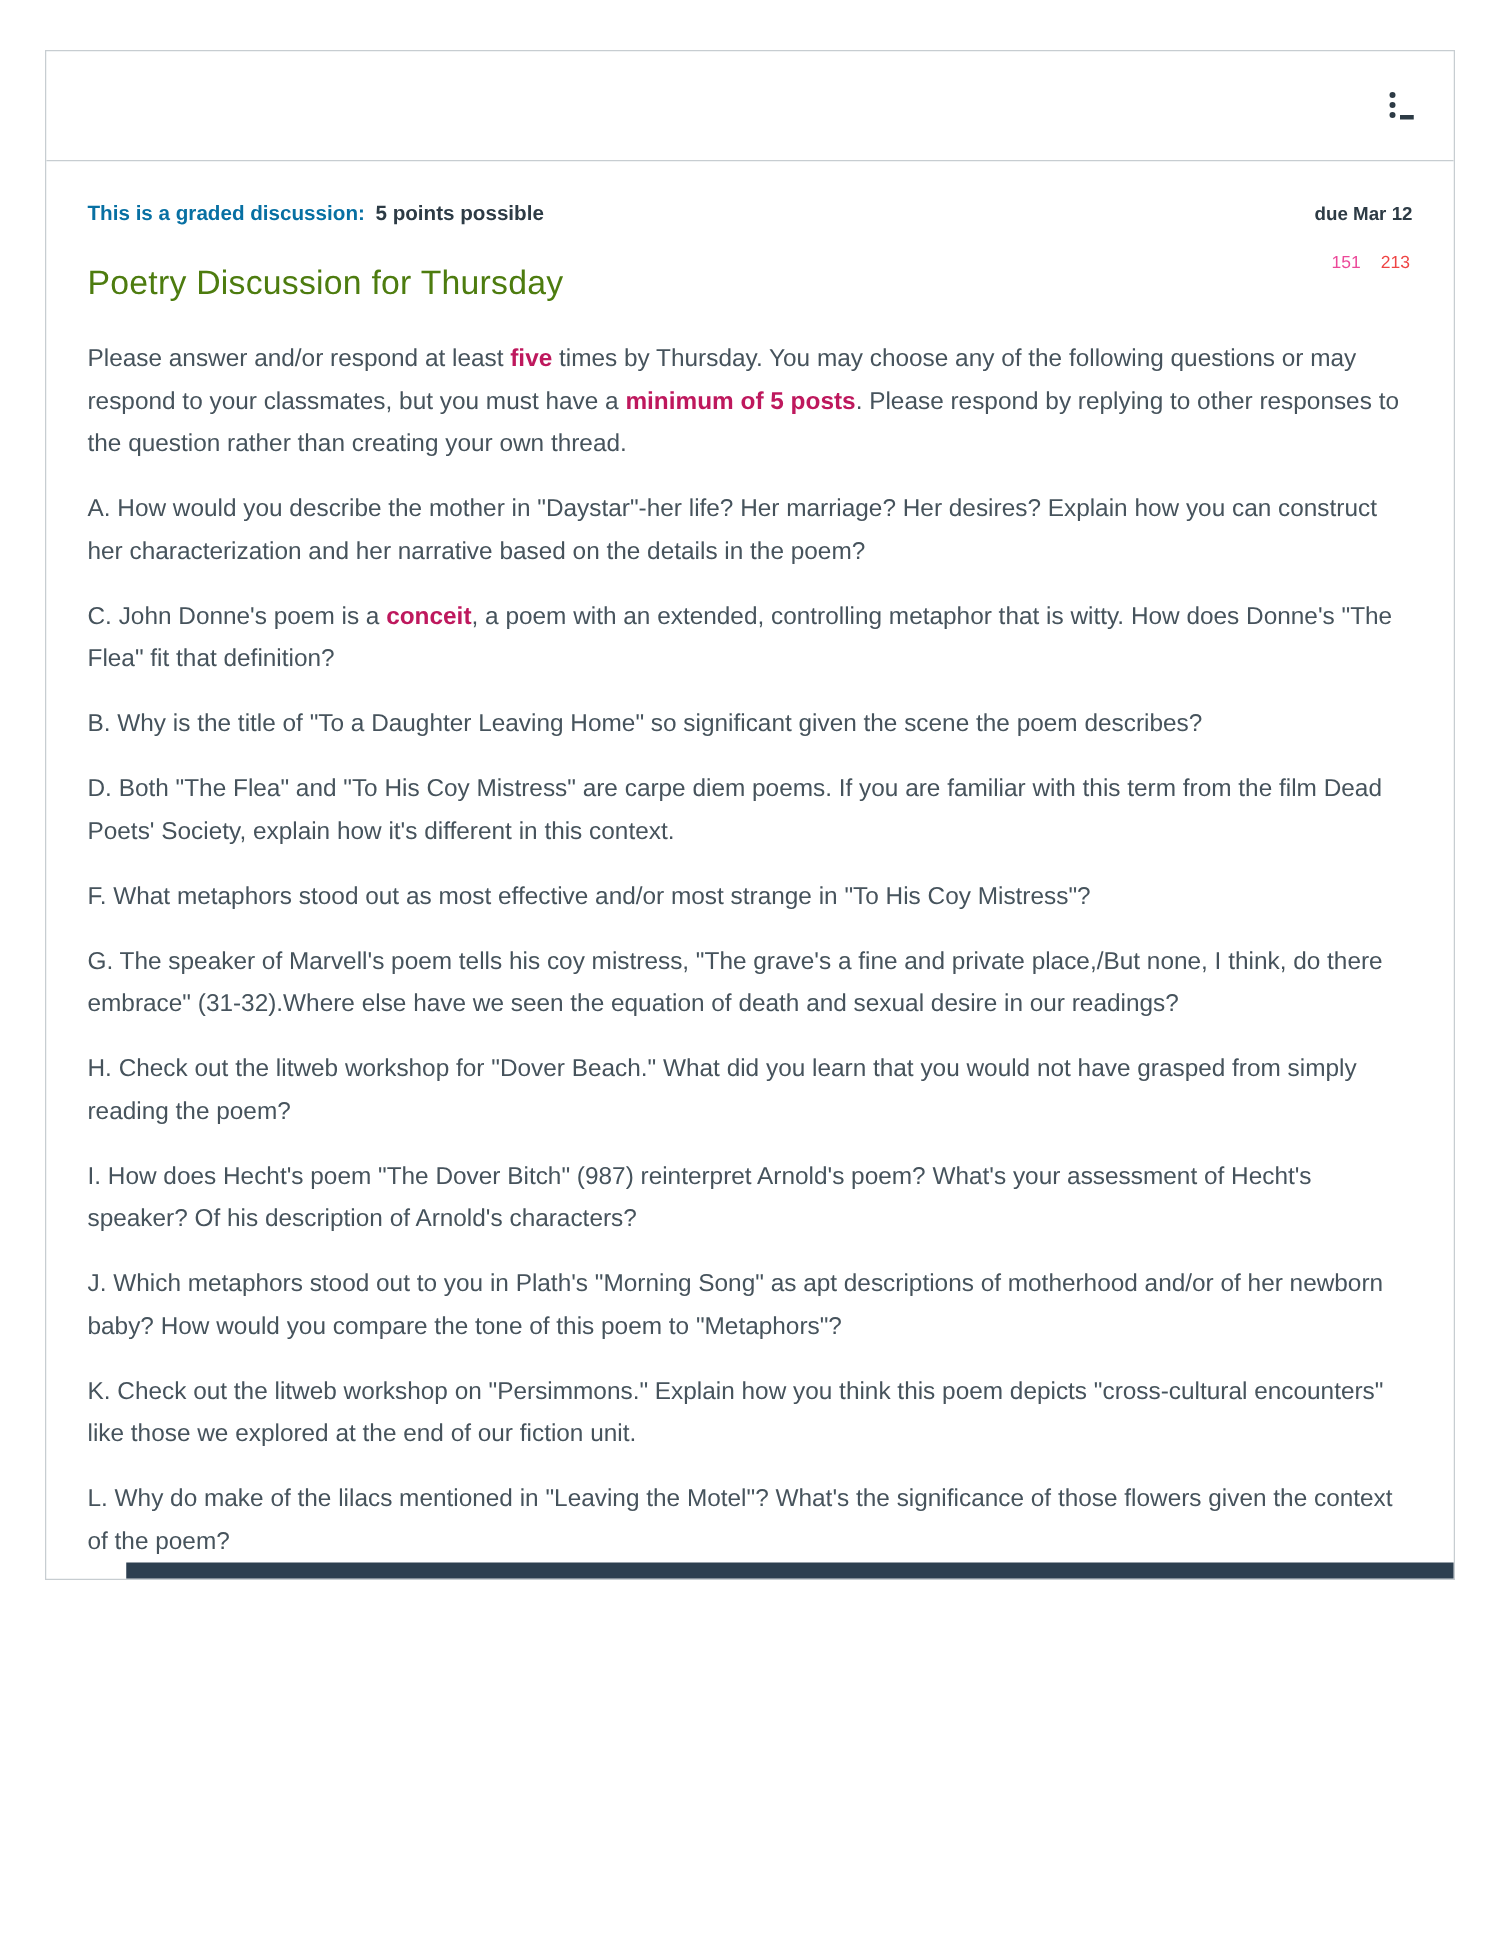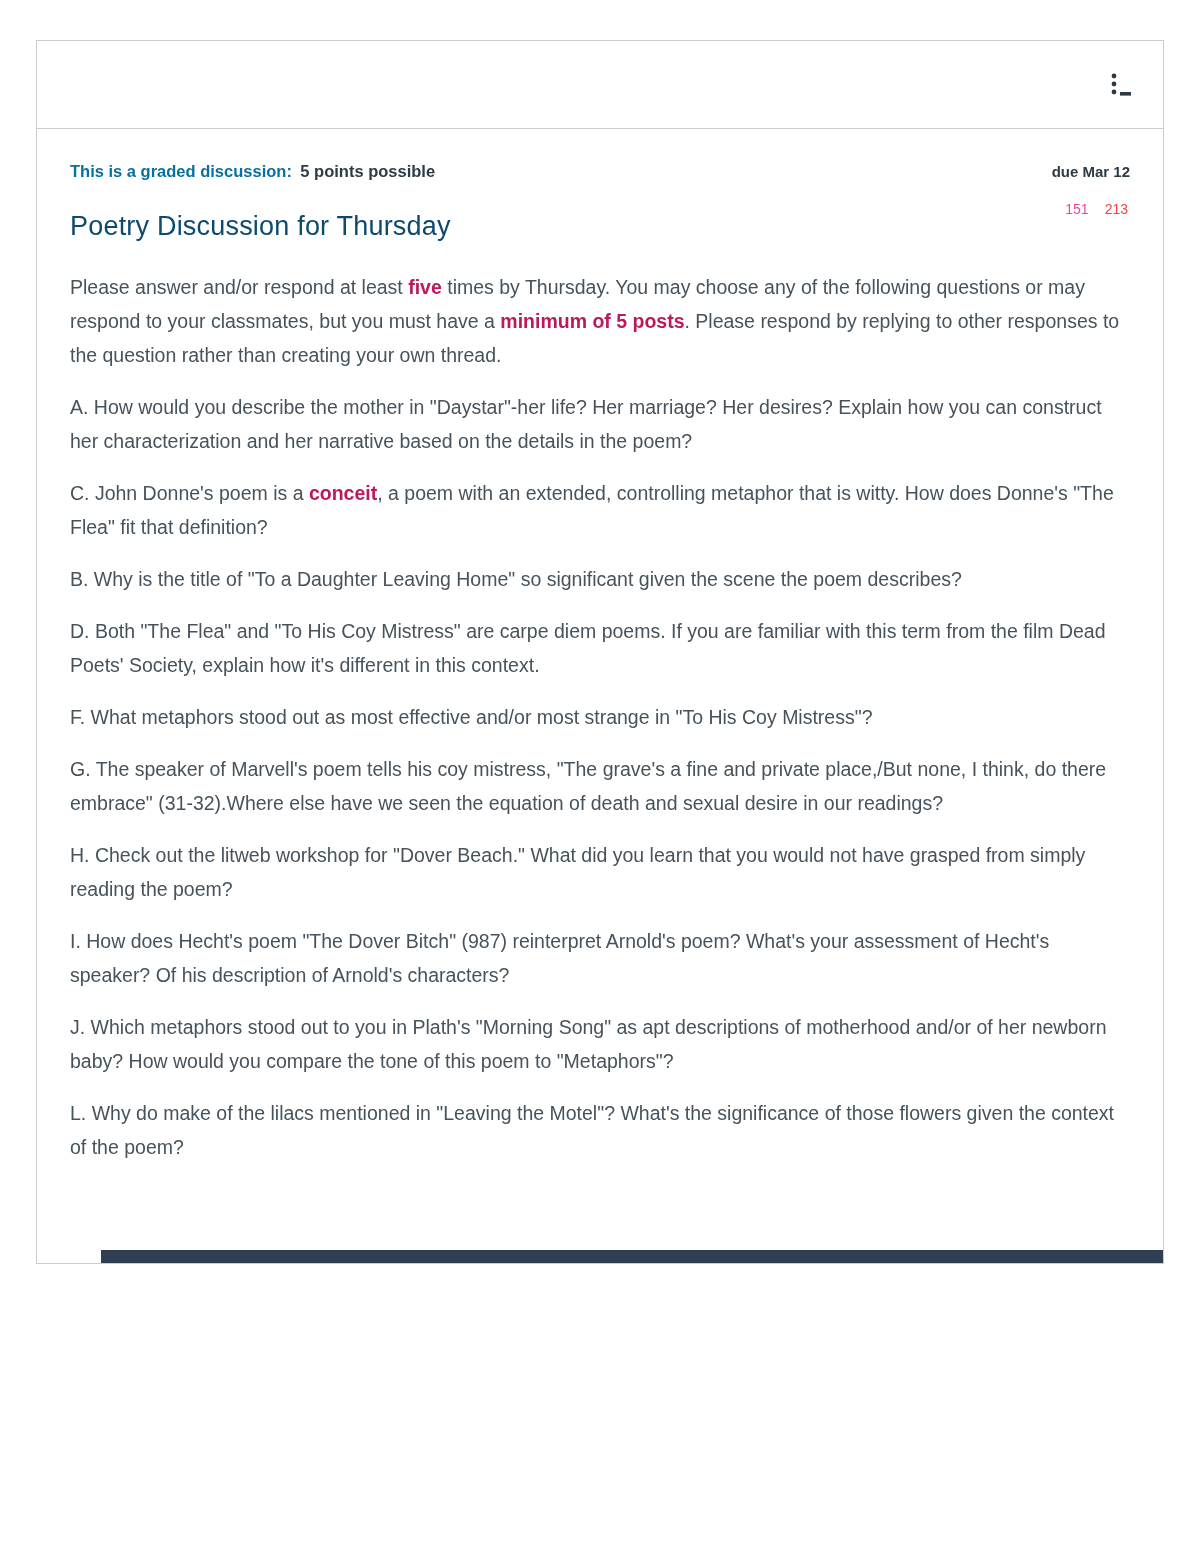--- a/index.html
+++ b/index.html
@@ -65,21 +65,21 @@
   }
   .title-row {
     display: flex;
     justify-content: space-between;
     align-items: flex-start;
     margin-top: 30px;
   }
   .discussion-title {
     font-size: 27px;
     font-weight: 400;
-    color: #0c4a6e;
+    color: #4d7c0f;
     letter-spacing: 0.2px;
   }
   .reply-counts {
     display: flex;
     gap: 16px;
     font-size: 14px;
     margin-top: -10px;
     padding-right: 2px;
   }
   .count-unread { color: #ec4899; }
@@ -144,20 +144,21 @@
         <p class="body-paragraph"><span>Please answer and/or respond at least </span><span class="bold">five</span><span> times by Thursday. You may choose any of the following questions or may respond to your classmates, but you must have a </span><span class="bold">minimum of 5 posts</span><span>. Please respond by replying to other responses to the question rather than creating your own thread.</span></p>
         <p class="body-paragraph"><span>A. How would you describe the mother in "Daystar"-her life? Her marriage? Her desires? Explain how you can construct her characterization and her narrative based on the details in the poem?</span></p>
         <p class="body-paragraph"><span>C. John Donne's poem is a </span><span class="bold">conceit</span><span>, a poem with an extended, controlling metaphor that is witty. How does Donne's "The Flea" fit that definition?</span></p>
         <p class="body-paragraph"><span>B. Why is the title of "To a Daughter Leaving Home" so significant given the scene the poem describes?</span></p>
         <p class="body-paragraph"><span>D. Both "The Flea" and "To His Coy Mistress" are carpe diem poems. If you are familiar with this term from the film Dead Poets' Society, explain how it's different in this context.</span></p>
         <p class="body-paragraph"><span>F. What metaphors stood out as most effective and/or most strange in "To His Coy Mistress"?</span></p>
         <p class="body-paragraph"><span>G. The speaker of Marvell's poem tells his coy mistress, "The grave's a fine and private place,/But none, I think, do there embrace" (31-32).Where else have we seen the equation of death and sexual desire in our readings?</span></p>
         <p class="body-paragraph"><span>H. Check out the litweb workshop for "Dover Beach." What did you learn that you would not have grasped from simply reading the poem?</span></p>
         <p class="body-paragraph"><span>I. How does Hecht's poem "The Dover Bitch" (987) reinterpret Arnold's poem? What's your assessment of Hecht's speaker? Of his description of Arnold's characters?</span></p>
         <p class="body-paragraph"><span>J. Which metaphors stood out to you in Plath's "Morning Song" as apt descriptions of motherhood and/or of her newborn baby? How would you compare the tone of this poem to "Metaphors"?</span></p>
+        <p class="body-paragraph"><span>K. Check out the litweb  workshop on "Persimmons." Explain how you think this poem depicts "cross-cultural encounters" like those we explored at the end of our fiction unit.</span></p>
         <p class="body-paragraph"><span>L. Why do make of the lilacs mentioned in "Leaving the Motel"? What's the significance of those flowers given the context of the poem?</span></p>
       </div>
 
   </div>
 
   <div class="bottom-bar"></div>
 
 </div>
 
 </body></html>

